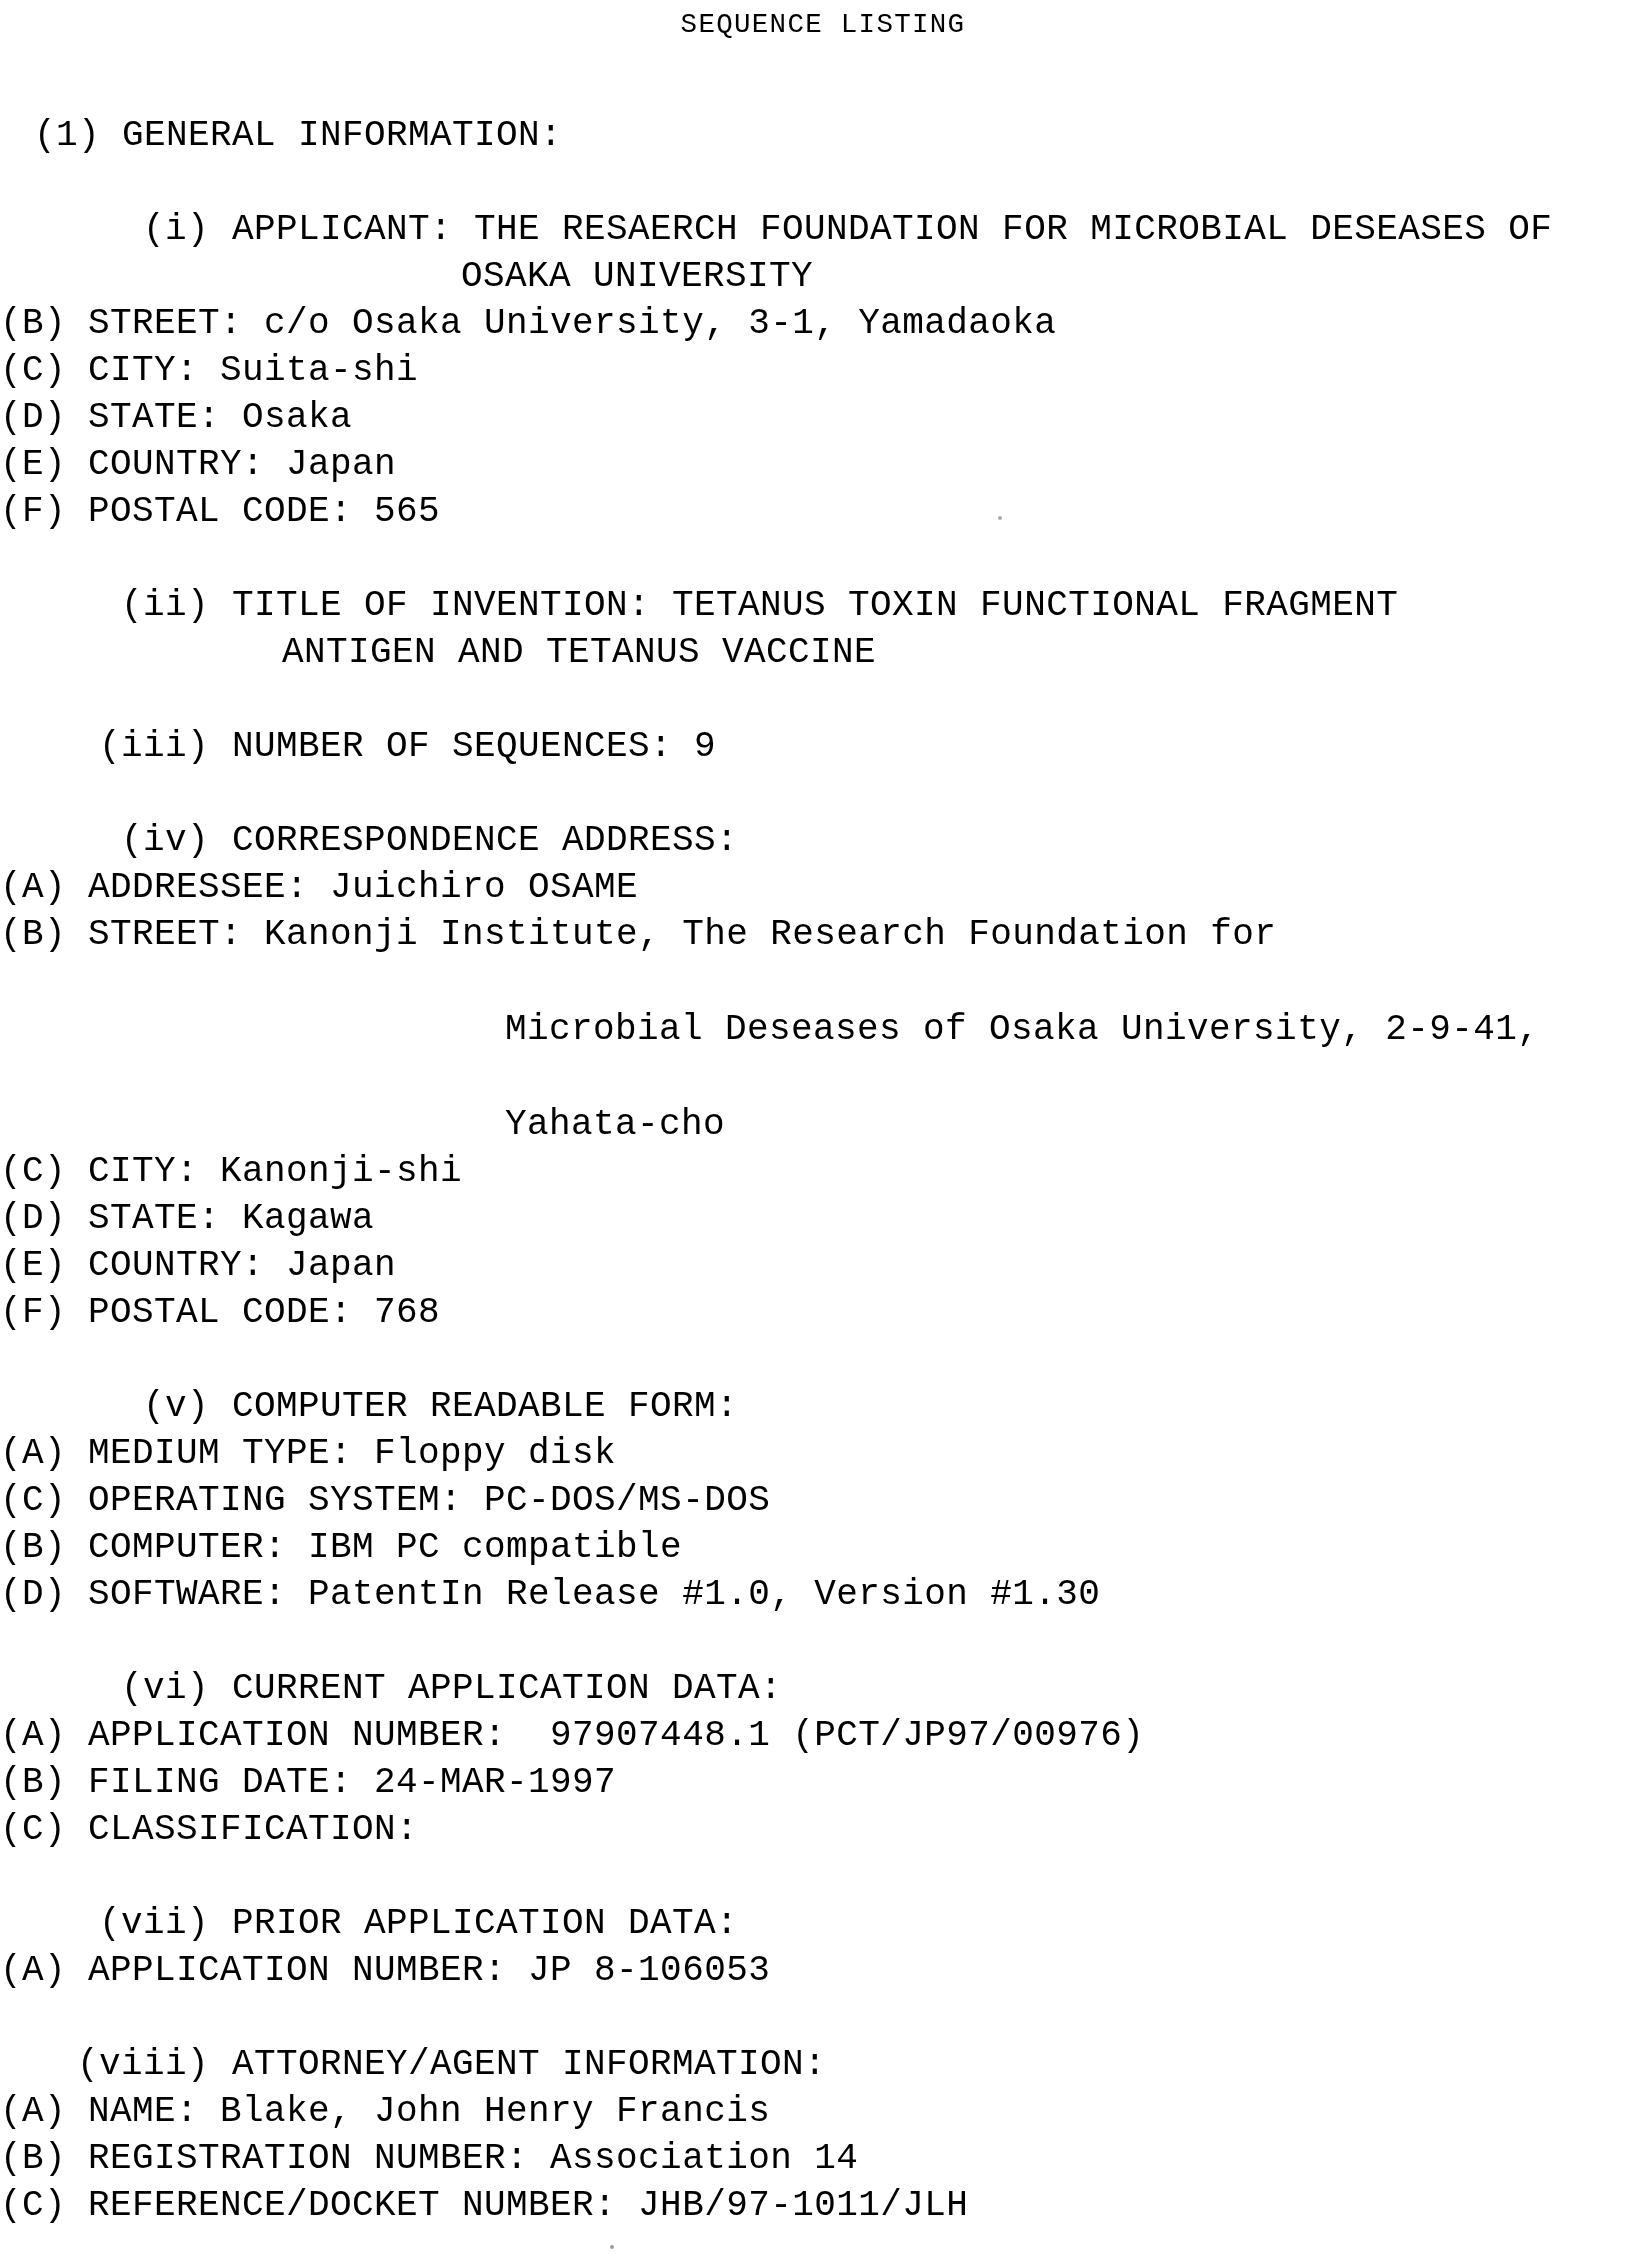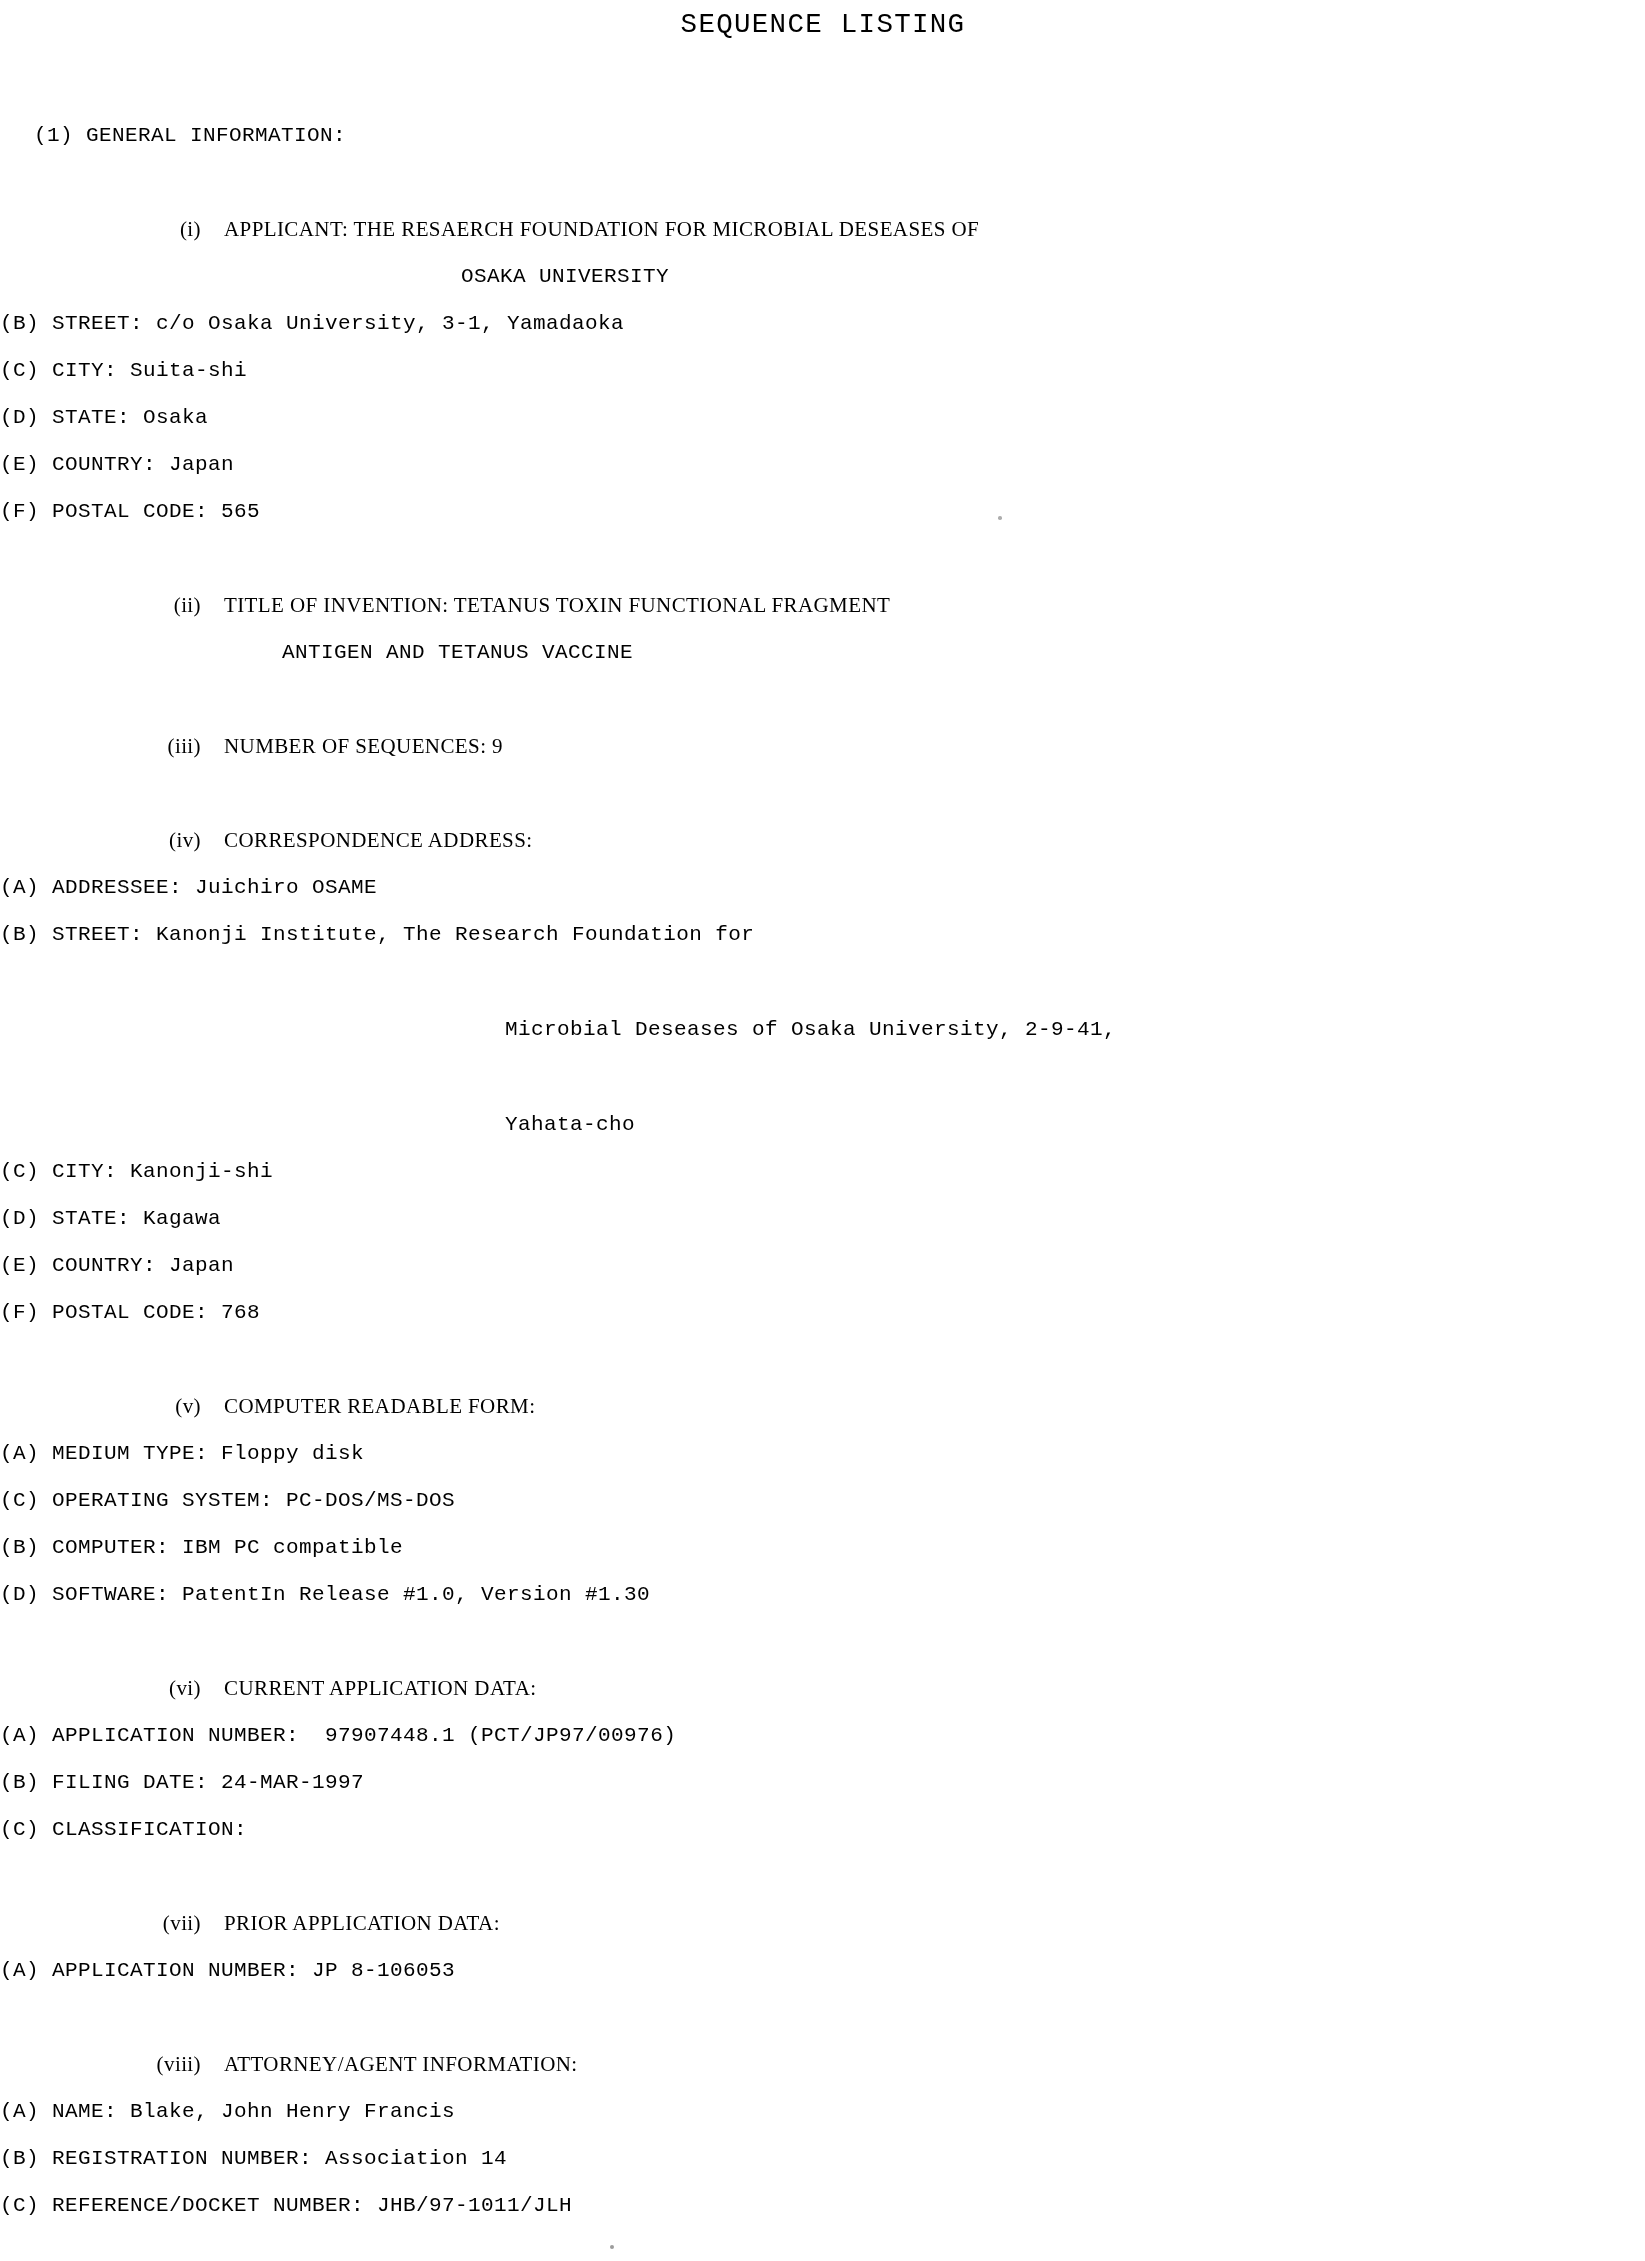--- a/index.html
+++ b/index.html
@@ -38,33 +38,32 @@
     left: 0;
     width: 1646px;
   }
 
   
   .line {
     position: relative;
     height: 47px;
     line-height: 47px;
     white-space: pre;
-    font-size: 21px;
+    font-size: 36px;
     letter-spacing: 0.4px;
   }
 
   
   .lvl-top {
     padding-left: 34px;
   }
 
   
   .lvl-roman {
-    padding-left: 4px;
-    font-family: Liberation Serif, serif;
+    padding-left: 12px;
   }
   .lvl-roman .rn {
     display: inline-block;
     width: 197px;
     text-align: right;
     white-space: pre;
   }
   .lvl-roman .rn-label {
     display: inline-block;
     padding-left: 23px;

